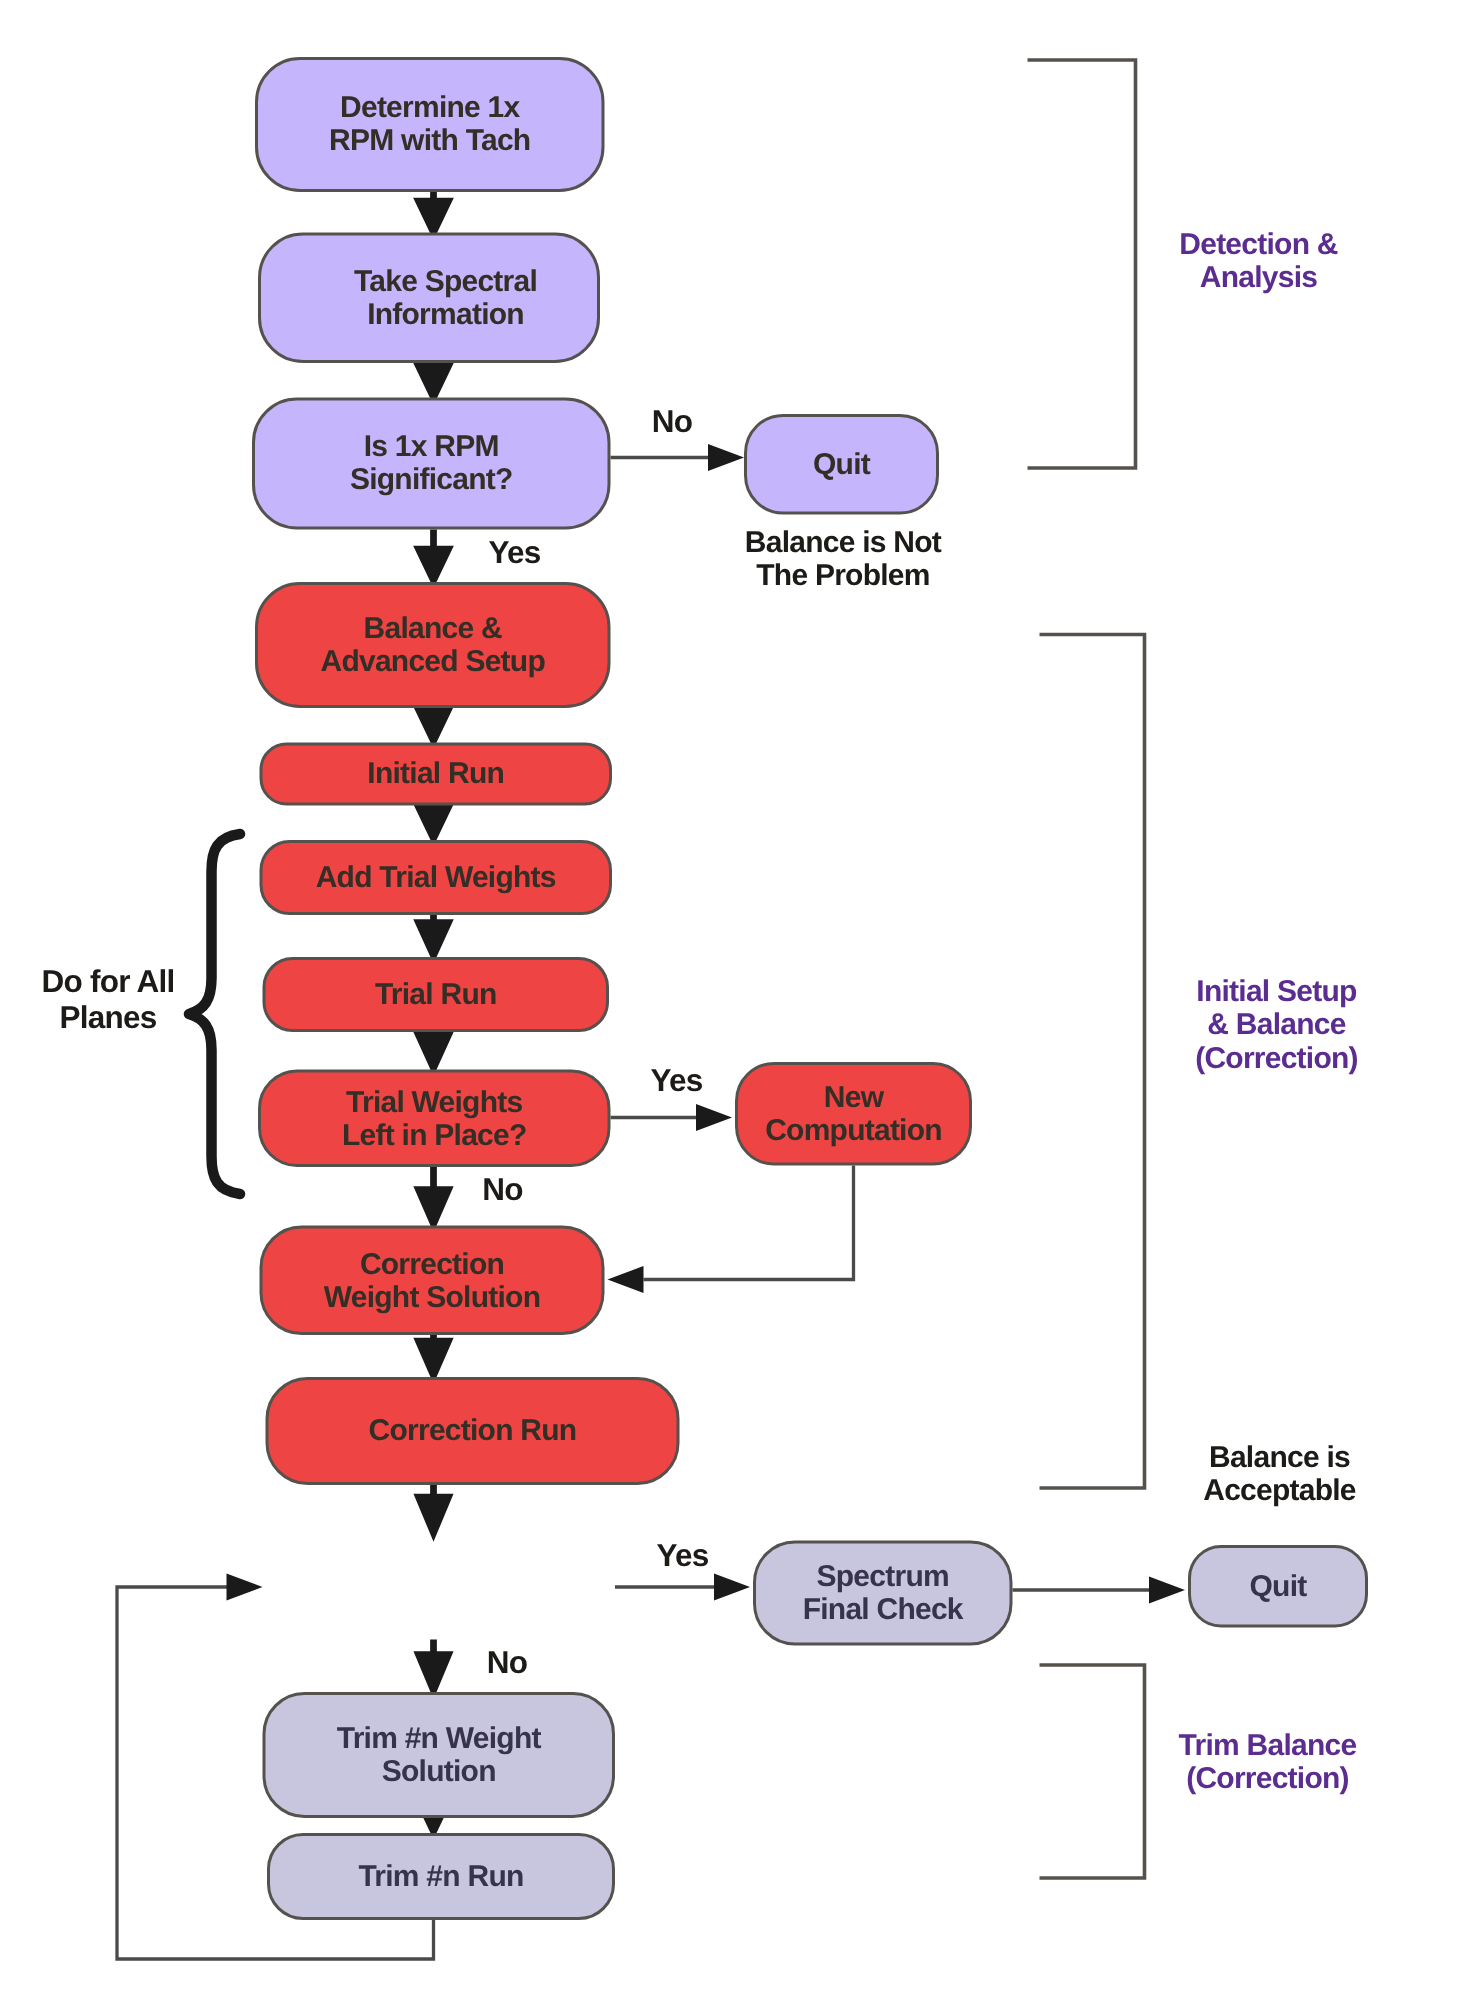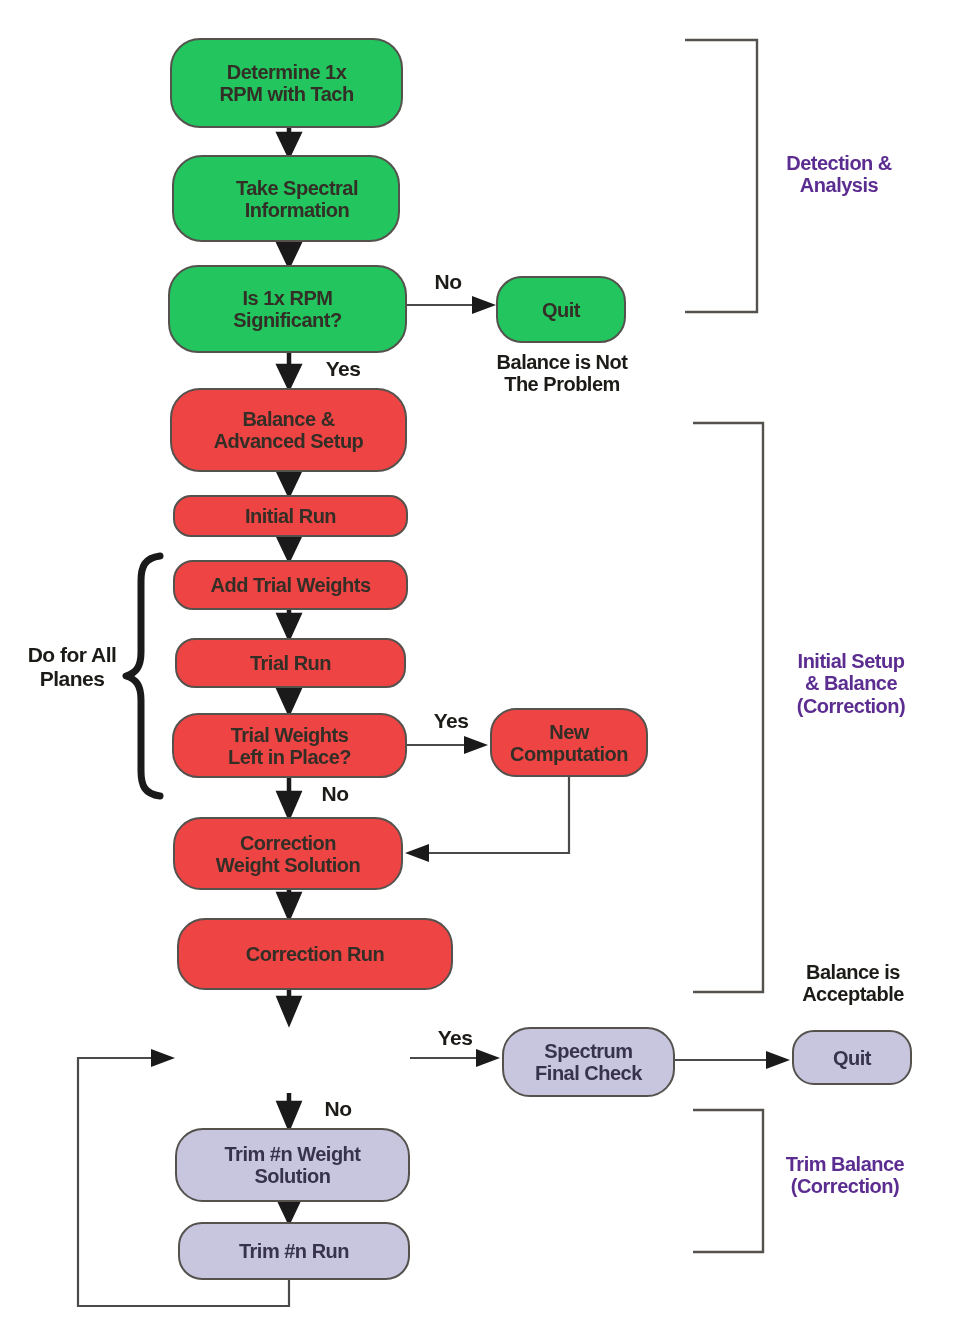--- a/index.html
+++ b/index.html
@@ -7,21 +7,21 @@
     position:relative;width:980px;height:1326px;background:#ffffff;overflow:hidden;
     font-family:"Liberation Sans","DejaVu Sans",sans-serif;
   }
   #wires{position:absolute;left:0;top:0;width:980px;height:1326px;}
   .node{
     position:absolute;display:flex;align-items:center;justify-content:center;
     text-align:center;font-weight:700;letter-spacing:-0.5px;
     border:2.5px solid #55524e;box-sizing:border-box;
     color:#332e26;line-height:1.1;font-size:20px;white-space:pre-line;
   }
-  .yellow{background:#22c55e;}
+  .yellow{background:#c4b5fd;}
   .orange{background:#ef4444;}
   .lavender{background:#c8c6df;color:#38334c;}
   .ann{
     position:absolute;font-weight:700;color:#1d1b18;text-align:center;
     letter-spacing:-0.5px;line-height:1.12;font-size:20px;white-space:pre-line;
   }
   .purple{color:#5c2d90;}
   .edgeLabel{
     position:absolute;font-weight:700;color:#1d1b18;font-size:21px;
     letter-spacing:-0.5px;text-align:center;
@@ -35,21 +35,21 @@
   .n-initialrun    {left:173px;top:495px; width:235px;height:42px;border-radius:18px;}
   .n-addtrial      {left:173px;top:560px; width:235px;height:50px;border-radius:20px;}
   .n-trialrun      {left:175px;top:638px; width:231px;height:50px;border-radius:20px;}
   .n-trialweights  {left:172px;top:713px; width:235px;height:65px;border-radius:26px;}
   .n-newcomp       {left:490px;top:708px; width:158px;height:69px;border-radius:26px;}
   .n-corrweight    {left:173px;top:817px; width:230px;height:73px;border-radius:28px;}
   .n-corrrun       {left:177px;top:918px; width:276px;height:72px;border-radius:28px;}
   .n-vib           {left:177px;top:1023px;width:233px;height:70px;border-radius:28px;}
   .n-spectrum      {left:502px;top:1027px;width:173px;height:70px;border-radius:28px;}
   .n-quit2         {left:792px;top:1030px;width:120px;height:55px;border-radius:22px;}
-  .n-trimweight    {left:175px;top:1128px;width:235px;height:74px;border-radius:28px;}
+  .n-trimweight    {left:175px;top:1128px;width:235px;height:84px;border-radius:28px;}
   .n-trimrun       {left:178px;top:1222px;width:232px;height:58px;border-radius:24px;}
   
   .a-doforall      {left:14px; top:643px; width:116px;font-size:21px;}
   .a-balnotprob    {left:474px;top:351px; width:176px;font-size:20px;}
   .a-balacc        {left:784px;top:961px; width:138px;font-size:20px;}
   .a-detection     {left:754px;top:152px; width:170px;font-size:20px;}
   .a-initsetup     {left:766px;top:650px; width:170px;font-size:20px;}
   .a-trimbal       {left:756px;top:1153px;width:178px;font-size:20px;}
   .e-no1 {left:426px;top:270px;width:44px;}
   .e-yes1{left:318px;top:357px;width:50px;}

